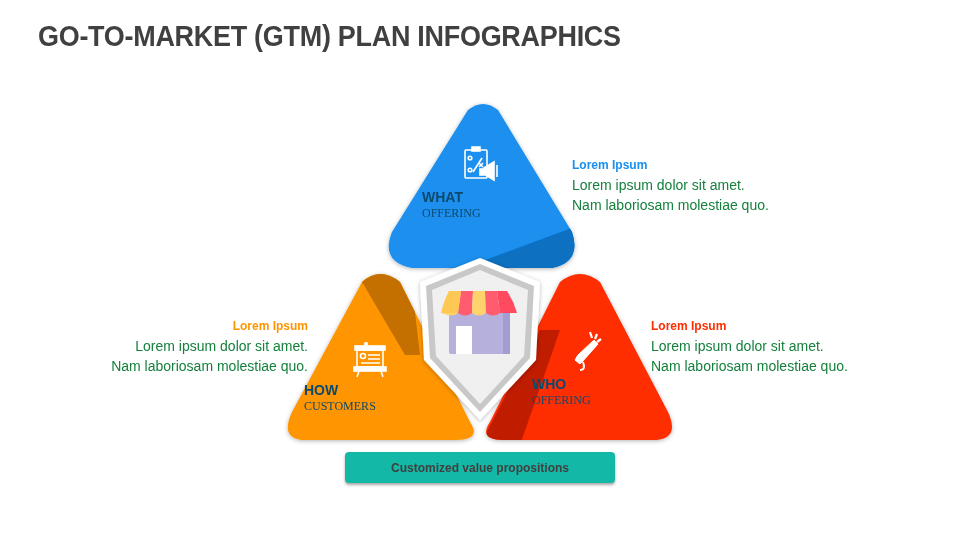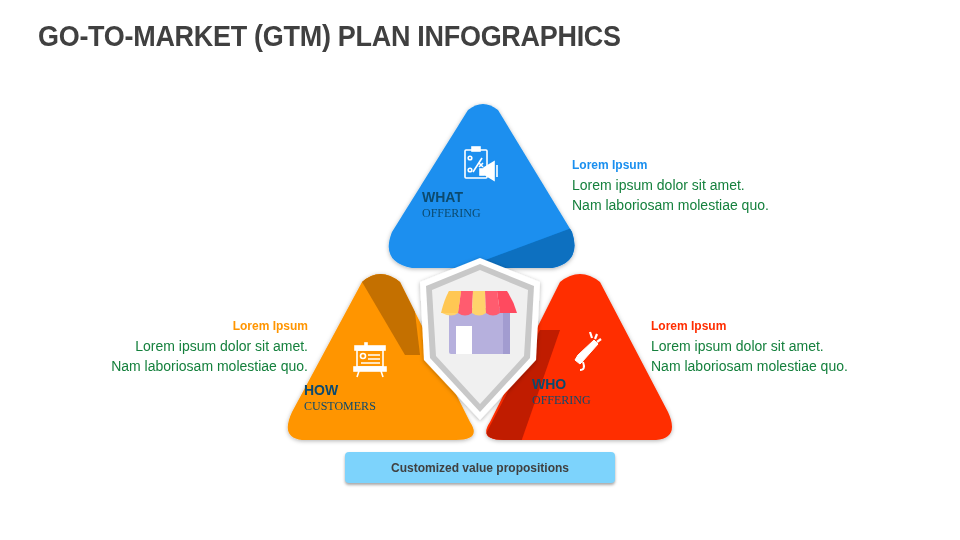--- a/index.html
+++ b/index.html
@@ -8,21 +8,21 @@
   .title { position:absolute; left:38px; top:20px; font-size:29px; font-weight:bold; color:#404040;
            letter-spacing:-0.3px; transform:scaleX(0.93); transform-origin:left top; white-space:nowrap; }
   svg.diagram { position:absolute; left:0; top:0; }
   .tri-label { position:absolute; color:#0c4a6e; text-align:left; width:120px; }
   .tri-label .l1 { font-size:14px; font-weight:bold; line-height:16px; }
   .tri-label .l2 { font-size:12px; line-height:16px;font-family:Liberation Serif, serif; }
   .desc { position:absolute; width:260px; }
   .desc .head { font-size:12px; font-weight:bold; line-height:20px;margin-top:28px; }
   .desc .body { font-size:14px; color:#15803d; line-height:20px; }
   .desc.right-align { text-align:right; }
-  .footer-box { position:absolute; left:345px; top:452px; width:270px; height:31px; background:#7dd3fc;
+  .footer-box { position:absolute; left:345px; top:452px; width:270px; height:31px; background:#14b8a6;
                 border-radius:4px; box-shadow:0 2px 3px rgba(0,0,0,0.35);
                 display:flex; align-items:center; justify-content:center;
                 font-size:12px; font-weight:bold; color:#404040; }
 </style>
 </head>
 <body>
 
 <div class="title">GO-TO-MARKET (GTM) PLAN INFOGRAPHICS</div>
 
 <svg class="diagram" width="960" height="540" viewBox="0 0 960 540">

